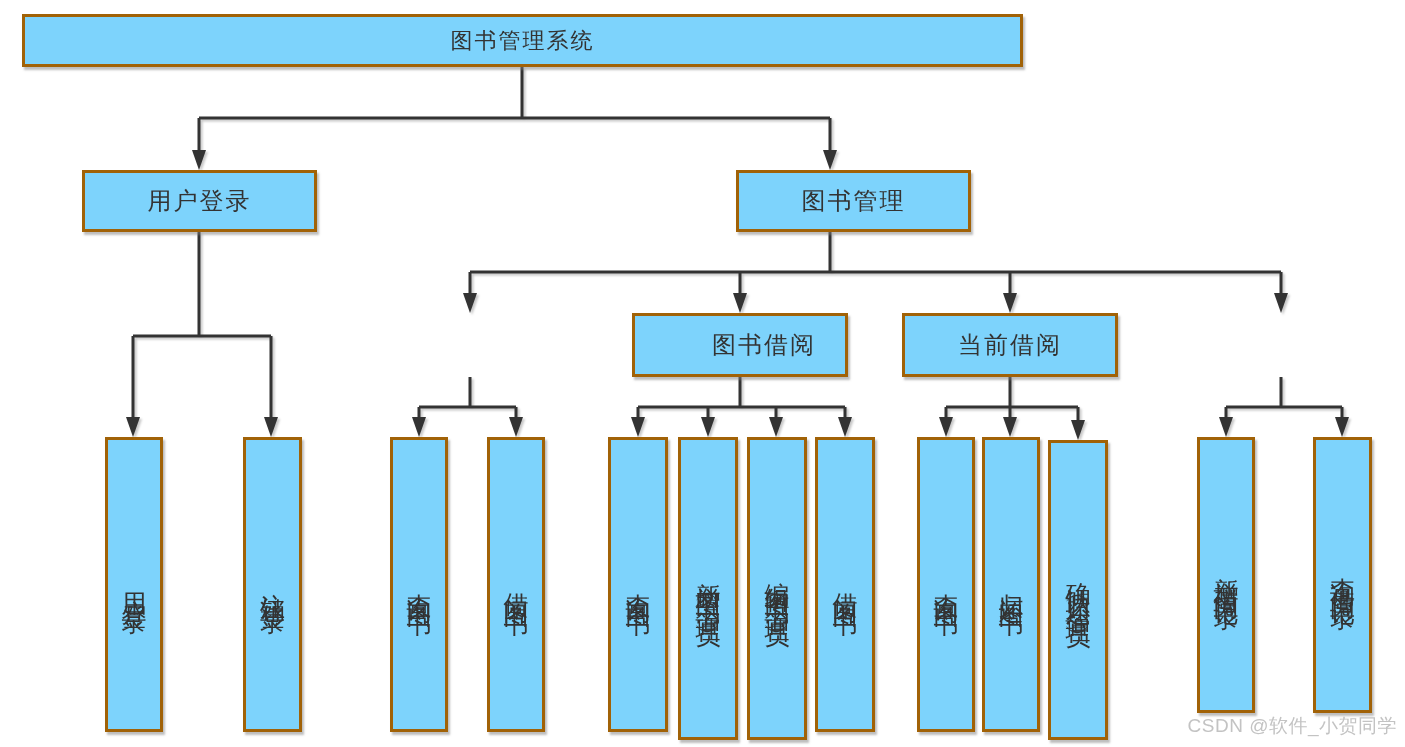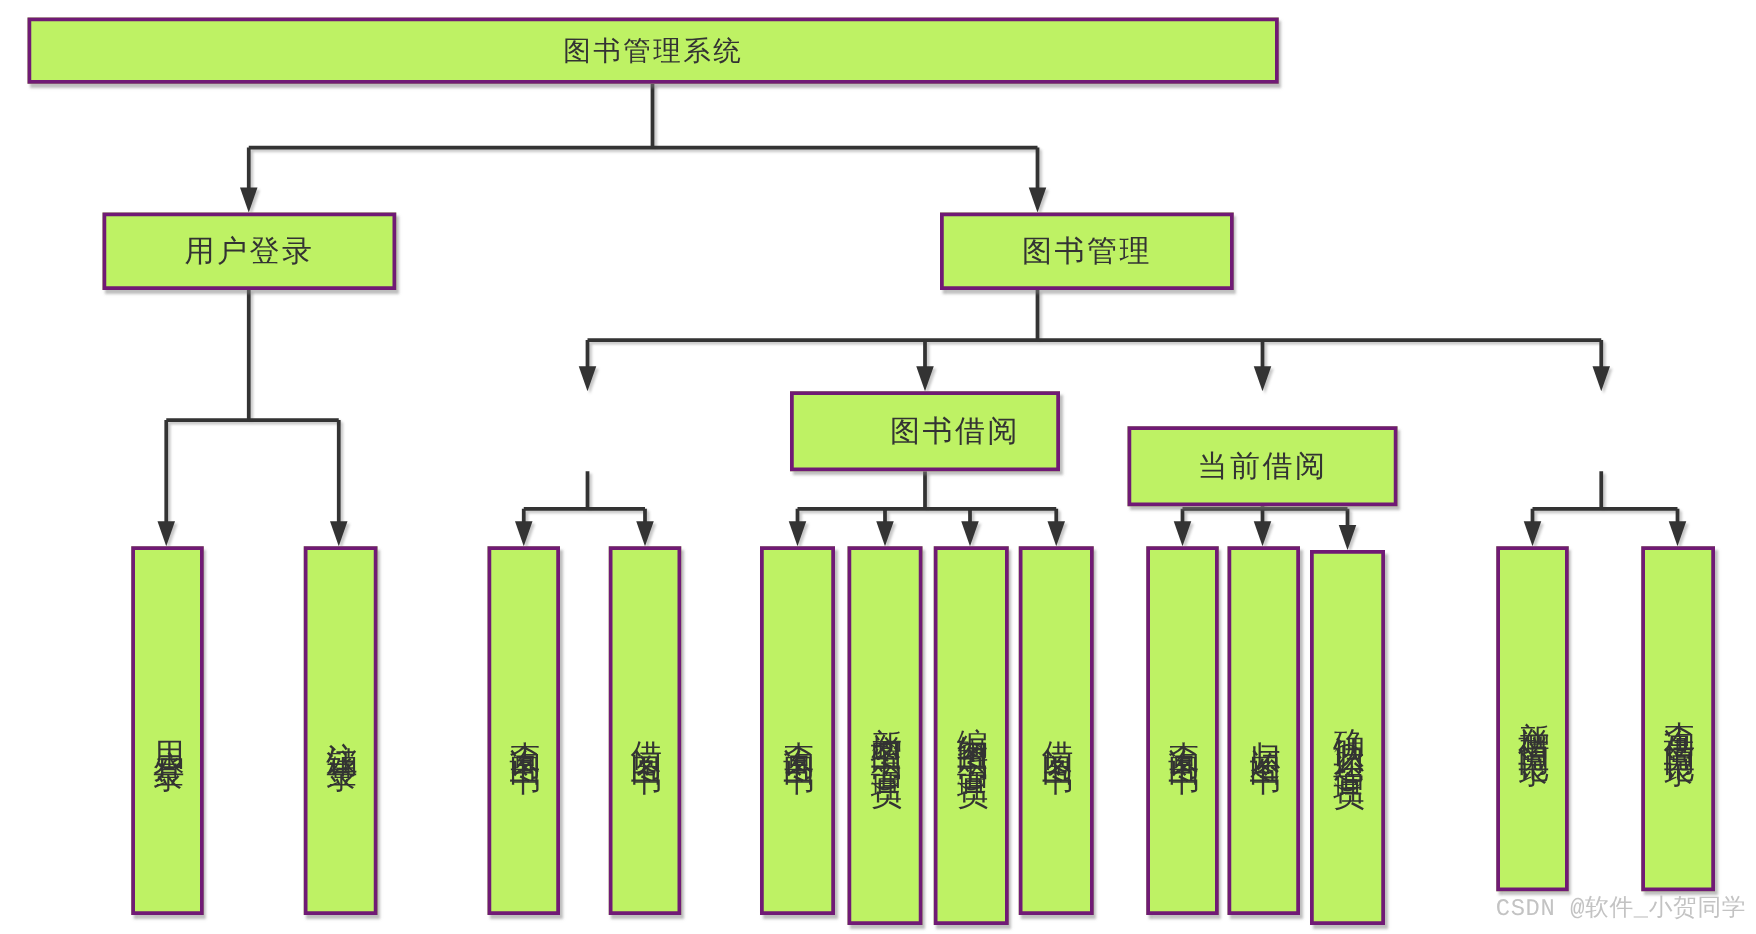--- a/index.html
+++ b/index.html
@@ -27,22 +27,22 @@
     stroke-width: 3;
     fill: none;
   }
   .connectors polygon {
     fill: #333333;
     stroke: none;
   }
   .node {
     position: absolute;
     box-sizing: border-box;
-    background: #bef264;
-    border: 3px solid #701a75;
+    background: #7dd3fc;
+    border: 3px solid #a16207;
     color: #333333;
     display: flex;
     align-items: center;
     justify-content: center;
     box-shadow: 2px 3px 2px rgba(125,125,125,0.5);
   }
   .hbox .lbl {
     font-size: 24px;
     letter-spacing: 2px;
     white-space: nowrap;
@@ -59,21 +59,20 @@
   }
   .watermark {
     position: absolute;
     top: 713px;
     right: 8px;
     z-index: 5;
     font-size: 19px;
     letter-spacing: 0.5px;
     color: #c3c3c3;
     white-space: nowrap;
-    font-family: Liberation Mono, monospace;
   }
 </style>
 </head>
 <body>
 
 <div class="canvas">
 
   <svg class="connectors" width="1405" height="747" viewBox="0 0 1405 747">
 
     <path d="M522 67 V118 M199 118 H830 M199 118 V154 M830 118 V154"></path>
@@ -111,28 +110,28 @@
     <polygon points="1335,417 1349,417 1342,437"></polygon>
   </svg>
 
   <div class="node hbox root-box" style="left:22px; top:14px; width:1001px; height:53px;">
     <span class="lbl">图书管理系统</span>
   </div>
 
   <div class="node hbox" style="left:82px; top:170px; width:235px; height:62px;">
     <span class="lbl">用户登录</span>
   </div>
-  <div class="node hbox" style="left:752px; top:170px; width:235px; height:62px;">
+  <div class="node hbox" style="left:736px; top:170px; width:235px; height:62px;">
     <span class="lbl">图书管理</span>
   </div>
 
   <div class="node hbox" style="left:632px; top:313px; width:216px; height:64px;padding-left:48px;">
     <span class="lbl">图书借阅</span>
   </div>
-  <div class="node hbox" style="left:902px; top:313px; width:216px; height:64px;margin-top:28px;">
+  <div class="node hbox" style="left:902px; top:313px; width:216px; height:64px;">
     <span class="lbl">当前借阅</span>
   </div>
 
   <div class="node vbox" style="left:105px; top:437px; width:58px; height:295px;">
     <span class="lbl">用户登录</span>
   </div>
   <div class="node vbox" style="left:243px; top:437px; width:59px; height:295px;">
     <span class="lbl">注销登录</span>
   </div>
 

